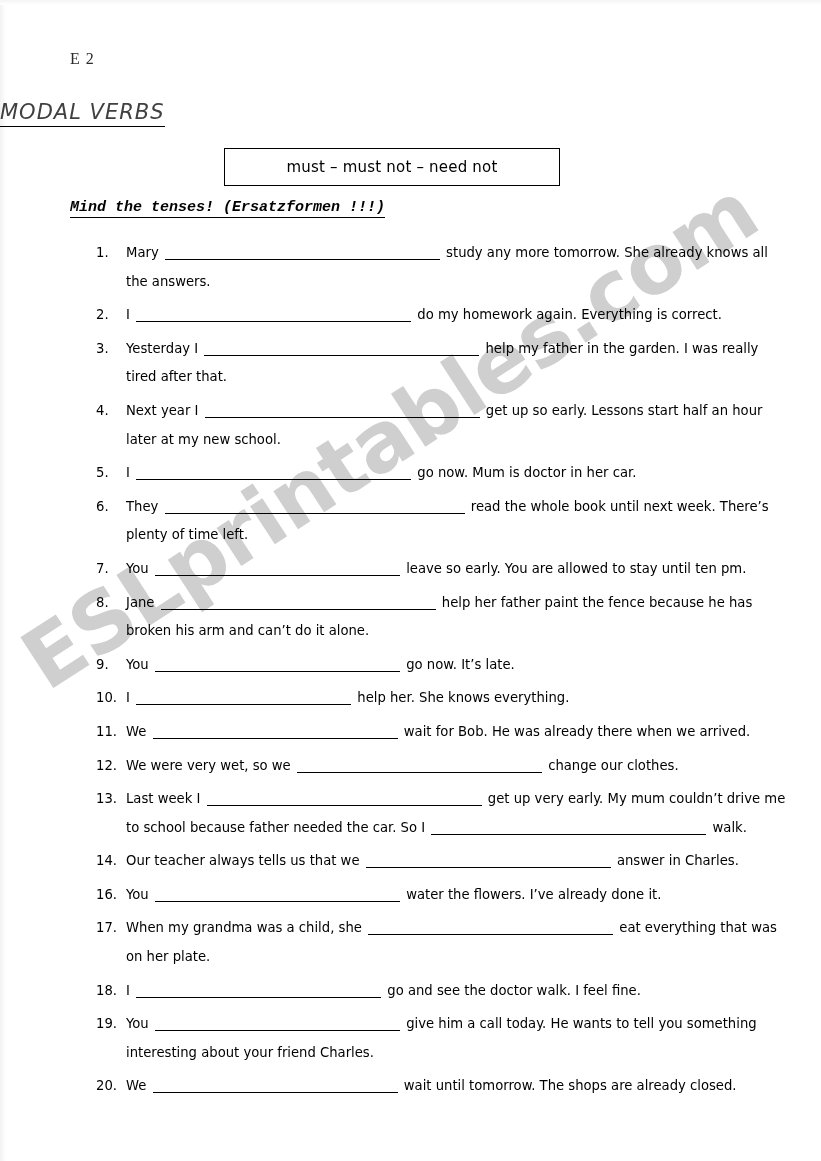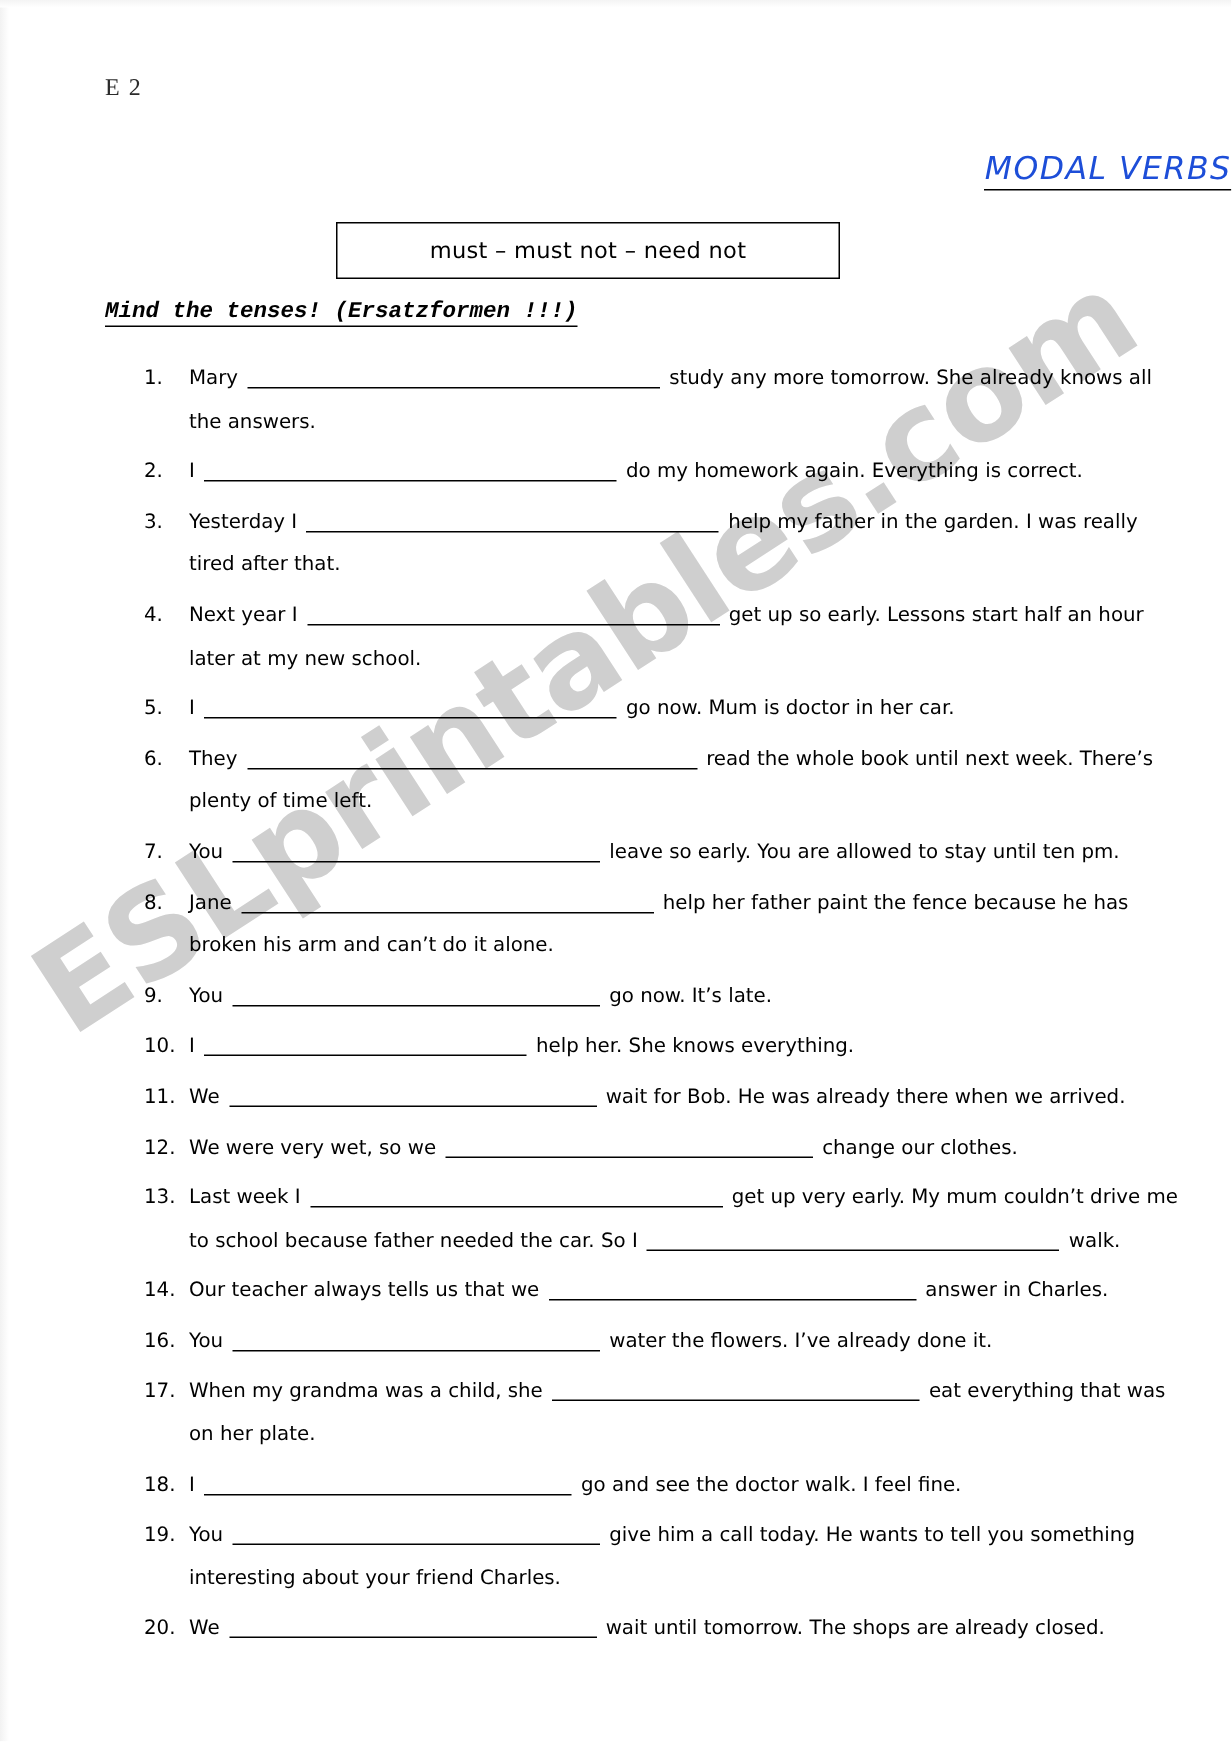--- a/index.html
+++ b/index.html
@@ -72,26 +72,26 @@
     font-size: 16px;
     color: #2b2b2b;
     letter-spacing: 1px;
   }
 
   .doc-title {
     position: absolute;
     left: 0;
     top: 100px;
     width: 821px;
-    text-align: right;
+    text-align: left;
     font-family: "DejaVu Sans", sans-serif;
     font-style: italic;
     font-size: 21px;
     letter-spacing: 1px;
-    color: #1d4ed8;
+    color: #404040;
   }
   .doc-title span {
     border-bottom: 1.5px solid #000;
     padding-bottom: 2px;
   }
 
   .word-box {
     position: absolute;
     left: 224px;
     top: 148px;

